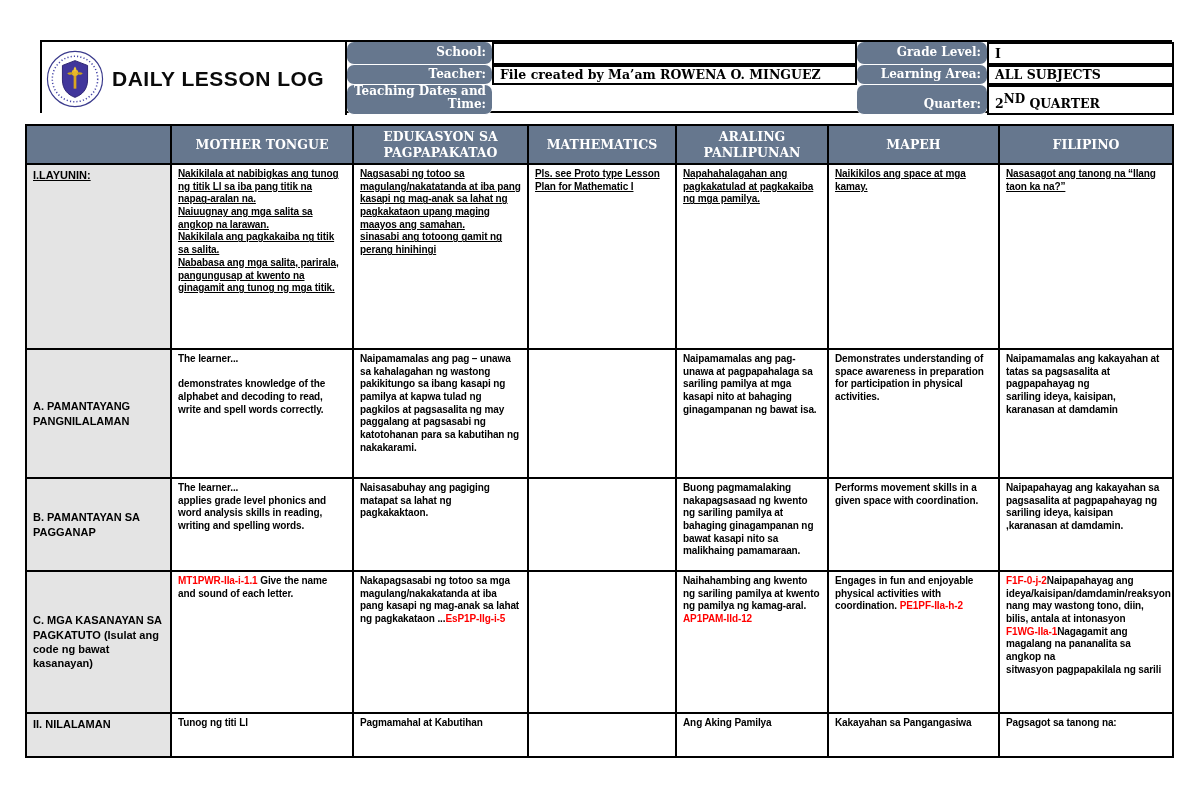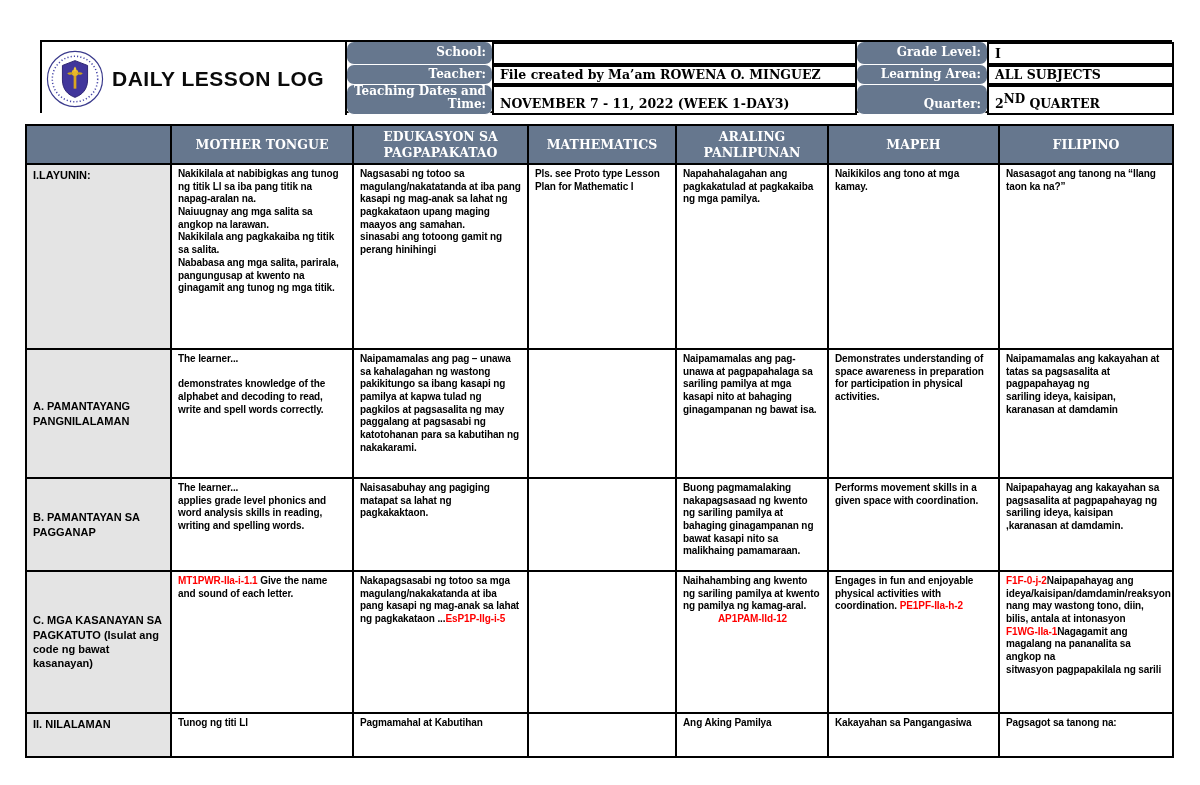--- a/index.html
+++ b/index.html
@@ -30,21 +30,21 @@
   table.main th,table.main td{border:2px solid #000;vertical-align:top;box-sizing:border-box;
              padding:3px 6px;}
   table.main thead th{background:#66778e;color:#fff;font-family:"DejaVu Serif",serif;
              font-weight:bold;font-size:12.5px;text-align:center;vertical-align:middle;
              height:39px;padding:2px;line-height:1.25;}
   table.main td{font-size:10px;font-weight:bold;line-height:1.27;white-space:pre-line;
              letter-spacing:-0.1px;}
   th.rowlabel{background:#e4e4e4;font-size:11px;font-weight:bold;text-align:left;
              white-space:pre-line;line-height:1.3;padding:3px 6px;}
   tr.vmid th.rowlabel{vertical-align:middle;}
-  tr.r1 td,tr.r1 th{height:185px;}
+  tr.r1 td,tr.r1 th{height:185px;text-decoration:underline;}
   tr.r2 td,tr.r2 th{height:129px;}
   tr.r3 td,tr.r3 th{height:93px;}
   tr.r4 td,tr.r4 th{height:142px;}
   tr.r5 td,tr.r5 th{height:44px;}
 </style>
 </head>
 <body>
 
 <div class="page">
 
@@ -63,21 +63,20 @@
       <div class="tt-title">
         <div>DAILY LESSON LOG</div>
       </div>
     </div>
 
     <div class="tt-label" style="grid-row:1;grid-column:2">School:</div>
     <div class="tt-value" style="grid-row:1;grid-column:3"></div>
     <div class="tt-label" style="grid-row:2;grid-column:2">Teacher:</div>
     <div class="tt-value" style="grid-row:2;grid-column:3">File created by Ma’am ROWENA O. MINGUEZ</div>
     <div class="tt-label bottom" style="grid-row:3;grid-column:2">Teaching Dates and Time:</div>
-    <div class="tt-value bottom" style="grid-row:3;grid-column:3">NOVEMBER 7 - 11, 2022 (WEEK 1-DAY3)</div>
 
     <div class="tt-label" style="grid-row:1;grid-column:4">Grade Level:</div>
     <div class="tt-value" style="grid-row:1;grid-column:5">I</div>
     <div class="tt-label" style="grid-row:2;grid-column:4">Learning Area:</div>
     <div class="tt-value" style="grid-row:2;grid-column:5">ALL SUBJECTS</div>
     <div class="tt-label bottom" style="grid-row:3;grid-column:4">Quarter:</div>
     <div class="tt-value bottom" style="grid-row:3;grid-column:5">
       <span><span>2</span><span class="sup">ND</span><span> QUARTER</span></span>
     </div>
   </div>
@@ -107,21 +106,21 @@
       <tr class="r1">
         <th class="rowlabel">I.LAYUNIN:</th>
         <td><span>Nakikilala at nabibigkas ang tunog ng titik Ll sa iba pang titik na napag-aralan na.
 Naiuugnay ang mga salita sa angkop na larawan.
 Nakikilala ang pagkakaiba ng titik sa salita.
 Nababasa ang mga salita, parirala, pangungusap at kwento na ginagamit ang tunog ng mga titik.</span></td>
         <td><span>Nagsasabi ng totoo sa magulang/nakatatanda at iba pang kasapi ng mag-anak sa lahat ng pagkakataon upang maging maayos ang samahan.
 sinasabi ang totoong gamit ng perang hinihingi</span></td>
         <td><span>Pls. see Proto type Lesson Plan for Mathematic I</span></td>
         <td><span>Napahahalagahan ang pagkakatulad at pagkakaiba ng mga pamilya.</span></td>
-        <td><span>Naikikilos ang tono at mga kamay.</span></td>
+        <td><span>Naikikilos ang space at mga kamay.</span></td>
         <td><span>Nasasagot ang tanong na “Ilang taon ka na?”</span></td>
       </tr>
       <tr class="r2 vmid">
         <th class="rowlabel">A. PAMANTAYANG PANGNILALAMAN</th>
         <td><span>The learner...
 
 demonstrates knowledge of the alphabet and decoding to read, write and spell words correctly.</span></td>
         <td><span>Naipamamalas ang pag – unawa sa kahalagahan ng wastong pakikitungo sa ibang kasapi ng pamilya at kapwa tulad ng pagkilos at pagsasalita ng may paggalang at pagsasabi ng katotohanan para sa kabutihan ng nakakarami.</span></td>
         <td></td>
         <td><span>Naipamamalas ang pag-unawa at pagpapahalaga sa sariling pamilya at mga kasapi nito at bahaging ginagampanan ng bawat isa.</span></td>
@@ -141,21 +140,21 @@
 pagsasalita at pagpapahayag ng
 sariling ideya, kaisipan
 ,karanasan at damdamin.</span></td>
       </tr>
       <tr class="r4 vmid">
         <th class="rowlabel">C. MGA KASANAYAN SA PAGKATUTO (Isulat ang code ng bawat kasanayan)</th>
         <td><span style="color: rgb(255, 0, 0);">MT1PWR-IIa-i-1.1</span><span> Give the name and sound of each letter.</span></td>
         <td><span>Nakapagsasabi ng totoo sa mga magulang/nakakatanda at iba pang kasapi ng mag-anak sa lahat ng pagkakataon ...</span><span style="color: rgb(255, 0, 0); margin-top: 40px;">EsP1P-IIg-i-5</span></td>
         <td></td>
         <td><span>Naihahambing ang kwento ng sariling pamilya at kwento ng pamilya ng kamag-aral.
-</span><span style="color: rgb(255, 0, 0); margin-left: 35px;">AP1PAM-IId-12</span></td>
+</span><span style="color: rgb(255, 0, 0);">AP1PAM-IId-12</span></td>
         <td><span>Engages in fun and enjoyable physical activities with coordination. </span><span style="color: rgb(255, 0, 0);">PE1PF-IIa-h-2</span></td>
         <td><span style="color: rgb(255, 0, 0);">F1F-0-j-2</span><span>Naipapahayag ang ideya/kaisipan/damdamin/reaksyon nang may wastong tono, diin, bilis, antala at intonasyon
 </span><span style="color: rgb(255, 0, 0);">F1WG-IIa-1</span><span>Nagagamit ang magalang na pananalita sa angkop na
 sitwasyon pagpapakilala ng sarili</span></td>
       </tr>
       <tr class="r5">
         <th class="rowlabel">II.  NILALAMAN</th>
         <td><span>Tunog ng titi Ll</span></td>
         <td><span>Pagmamahal at Kabutihan</span></td>
         <td></td>

